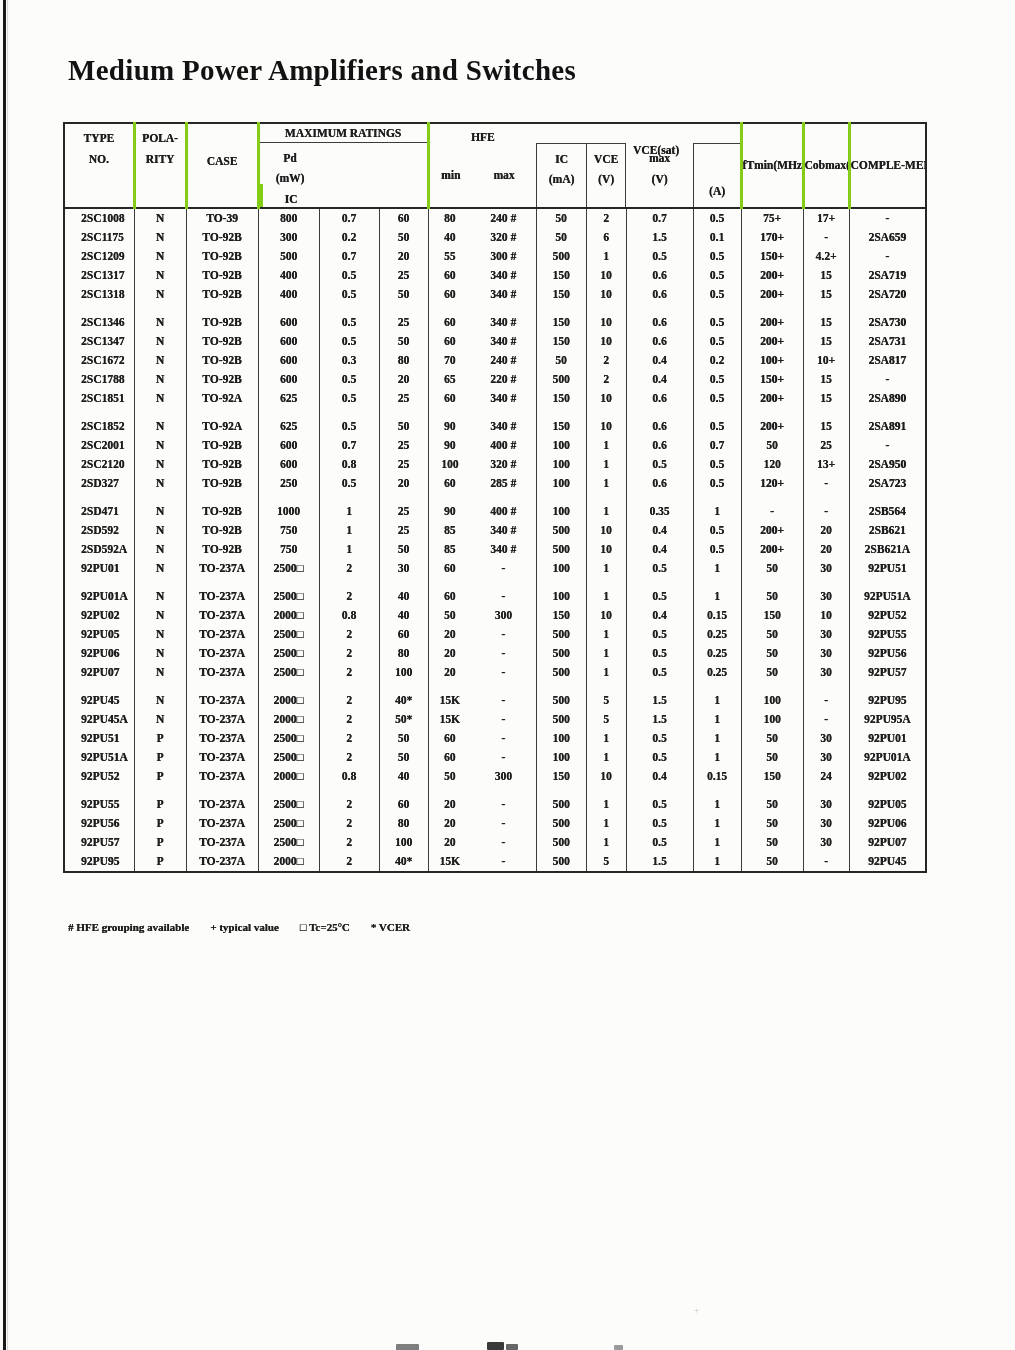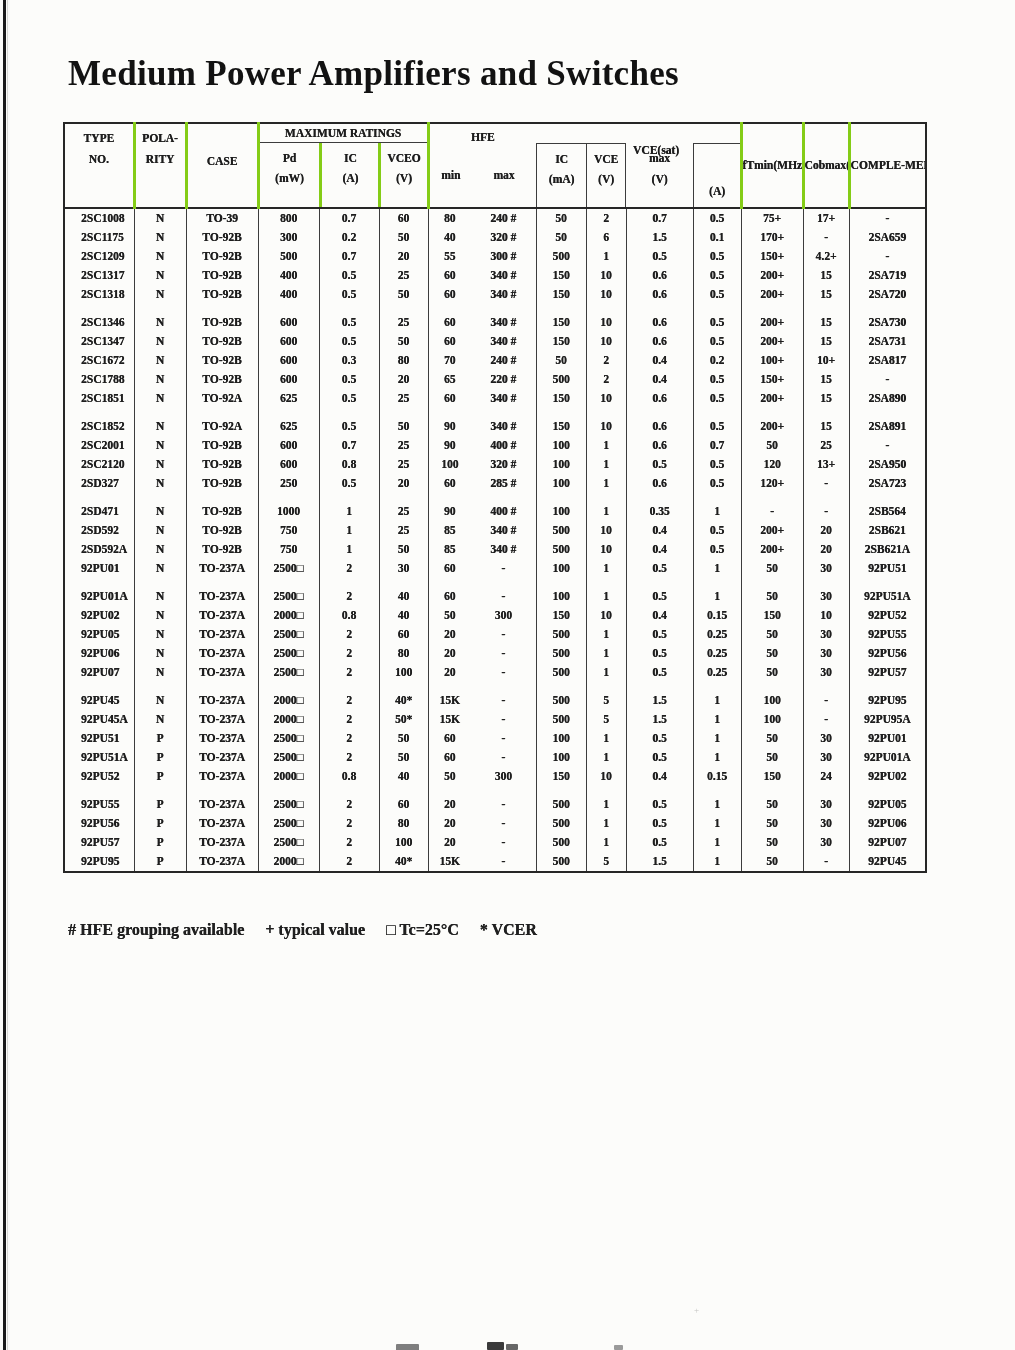--- a/index.html
+++ b/index.html
@@ -2,36 +2,36 @@
 <html><head>
 <meta charset="utf-8">
 <style>
   html,body{margin:0;padding:0;}
   body{width:1015px;height:1350px;background:#ffffff;}
   .page{position:relative;width:1015px;height:1350px;background:#fcfcfa;overflow:hidden;
         font-family:"Liberation Serif","DejaVu Serif",serif;color:#1d1d1d;}
   .scanline-left{position:absolute;left:3px;top:0;width:3px;height:1350px;background:#1b1b1b;}
   .scanline-left2{position:absolute;left:7px;top:0;width:1px;height:1350px;background:#d8d8d4;}
 
-  .title{position:absolute;left:68px;top:54px;font-size:35px;font-weight:700;color:#121212;
+  .title{position:absolute;left:68px;top:54px;font-size:29px;font-weight:700;color:#121212;
          letter-spacing:0.3px;white-space:nowrap;}
 
   table.dtable{position:absolute;left:63px;top:122px;width:862px;border-collapse:collapse;
                table-layout:fixed;border:2px solid #262626;background:transparent;}
   .dtable th,.dtable td{padding:0;margin:0;font-family:"Liberation Serif","DejaVu Serif",serif;
         font-size:11.5px;font-weight:700;color:#1e1e1e;text-align:center;vertical-align:top;
         white-space:nowrap;overflow:hidden;text-shadow:0.3px 0 0 currentColor;}
   
   tr.hdr{height:83px;}
   tr.hdr th{height:83px;}
   .bl{border-left:3px solid #84cc16;}
   .h2{display:flex;flex-direction:column;align-items:center;gap:9px;padding-top:8px;height:100%;box-sizing:border-box;}
   .hcase{margin-top:31px;}
   .grp-top{height:18px;line-height:18px;border-bottom:1px solid #3c3c3c;}
-  .grp-cols{display:flex;height:64px;}
+  .grp-cols{display:flex;height:64px;flex-direction:column;}
   .gc{display:flex;flex-direction:column;align-items:center;gap:8px;padding-top:9px;box-sizing:border-box;}
   .w-pd{width:61px;} .w-ic{width:60px;} .w-vceo{width:49px;}
   .hfe-top{padding-top:7px;height:12px;line-height:12px;}
   .hfe-bottom{display:flex;margin-top:26px;}
   .w-min{width:43px;display:inline-block;} .w-max{width:65px;display:inline-block;}
   .cond-box{margin-top:19px;height:64px;box-sizing:border-box;border-top:1px solid #3c3c3c;
             border-left:1px solid #3c3c3c;border-right:1px solid #3c3c3c;display:flex;}
   .w-icma{width:49px;} .w-vce{width:39px;border-left:1px solid #3c3c3c;}
   th.vcesat{position:relative;}
   .vcesat-label{position:absolute;top:20px;left:7px;text-align:left;}
@@ -41,21 +41,21 @@
   .vcesat-a{position:absolute;bottom:10px;left:67px;width:48px;text-align:center;}
   .h3{display:flex;flex-direction:row;align-items:center;justify-content:space-between;
       height:100%;box-sizing:border-box;padding:8px 0 10px;}
   
   tbody td{height:19px;line-height:19px;border-left:1px solid #3c3c3c;vertical-align:middle;}
   tbody td:first-child{border-left:none;text-align:left;padding-left:16px;}
   tbody td:nth-child(8){border-left:none;}
   tbody tr.spacer td{height:9px;line-height:9px;font-size:2px;}
   thead{border-bottom:2px solid #262626;padding-left:8px;}
 
-  .footnotes{position:absolute;left:68px;top:921px;display:flex;gap:21px;font-size:16px;
+  .footnotes{position:absolute;left:68px;top:921px;display:flex;gap:21px;font-size:11px;
              font-weight:700;color:#202020;text-shadow:0.3px 0 0 currentColor;}
 
   .blob{position:absolute;border-radius:1px;}
   .blob-a{left:396px;top:1344px;width:23px;height:6px;background:#7e7e7e;border-bottom:2px solid #5a5a5a;}
   .blob-b1{left:487px;top:1342px;width:17px;height:8px;background:#3a3a3a;}
   .blob-b2{left:506px;top:1344px;width:12px;height:6px;background:#666666;}
   .blob-c{left:614px;top:1345px;width:9px;height:5px;background:#9a9a9a;}
   .mark-faint{position:absolute;left:693px;top:1306px;width:7px;height:9px;color:#c4c4c2;
               font-size:9px;line-height:9px;text-align:center;}
 </style>

